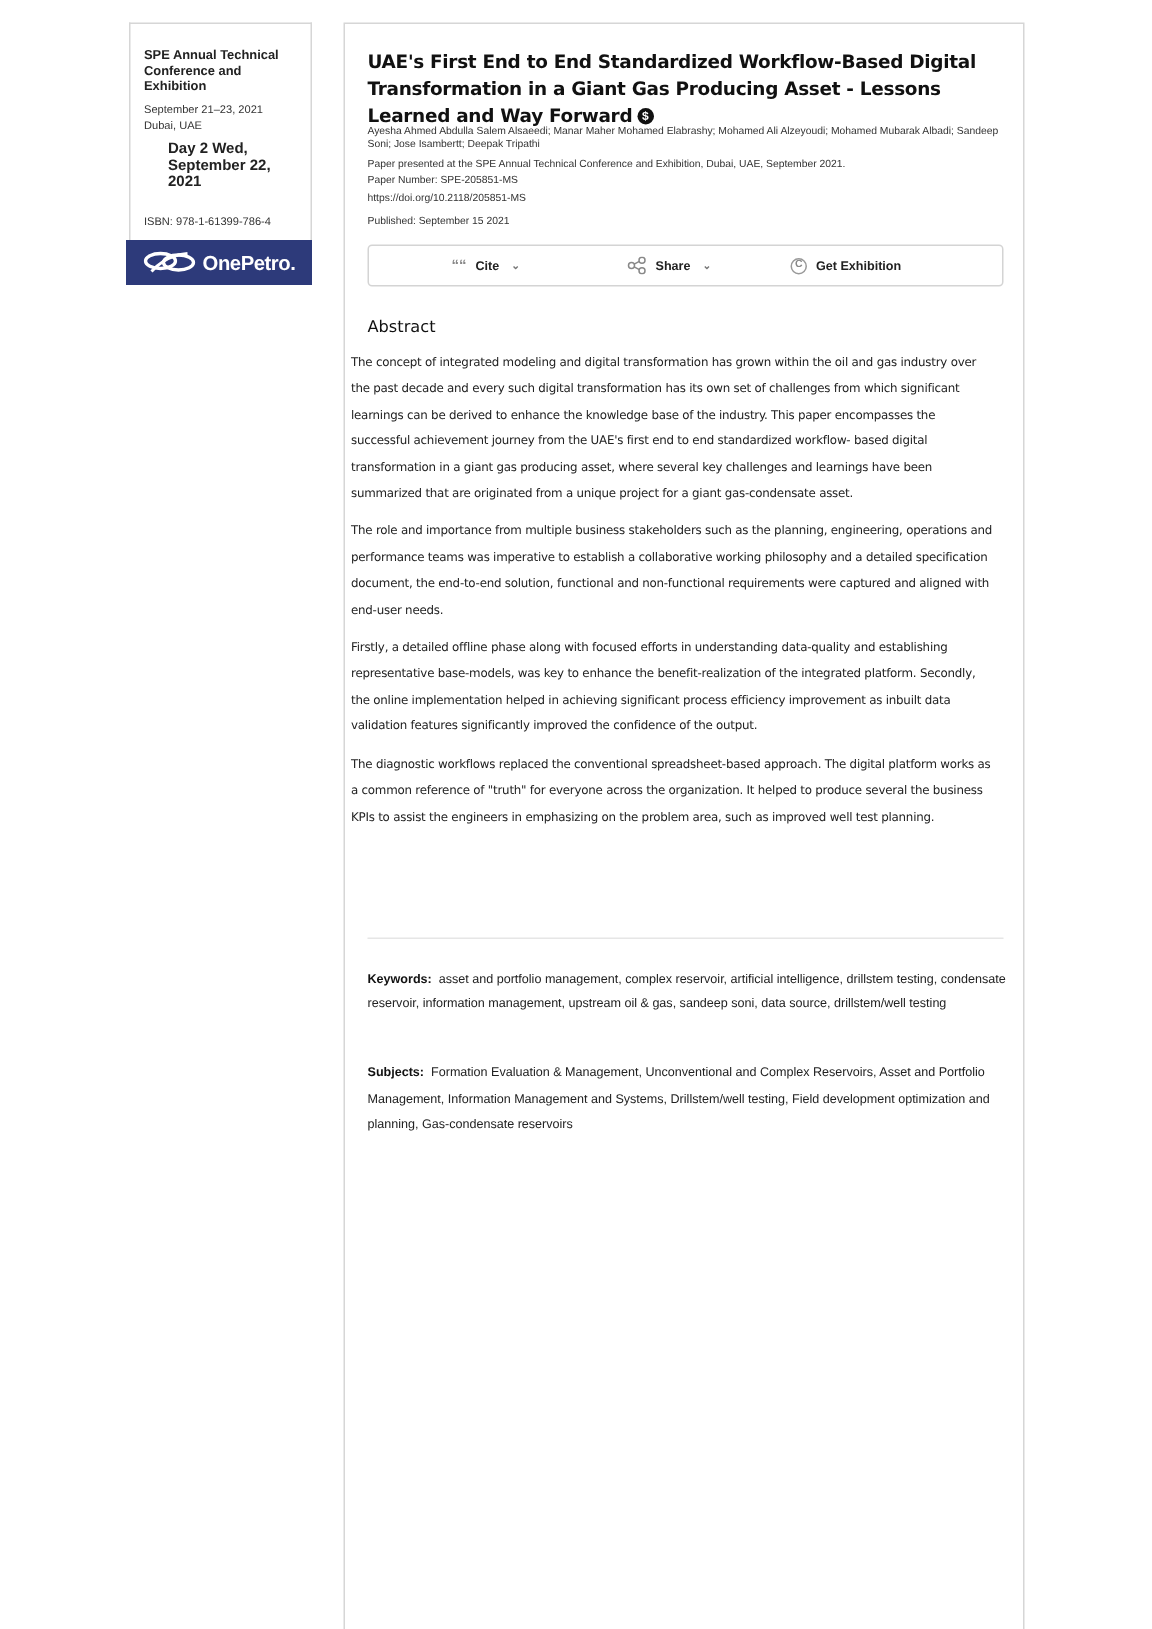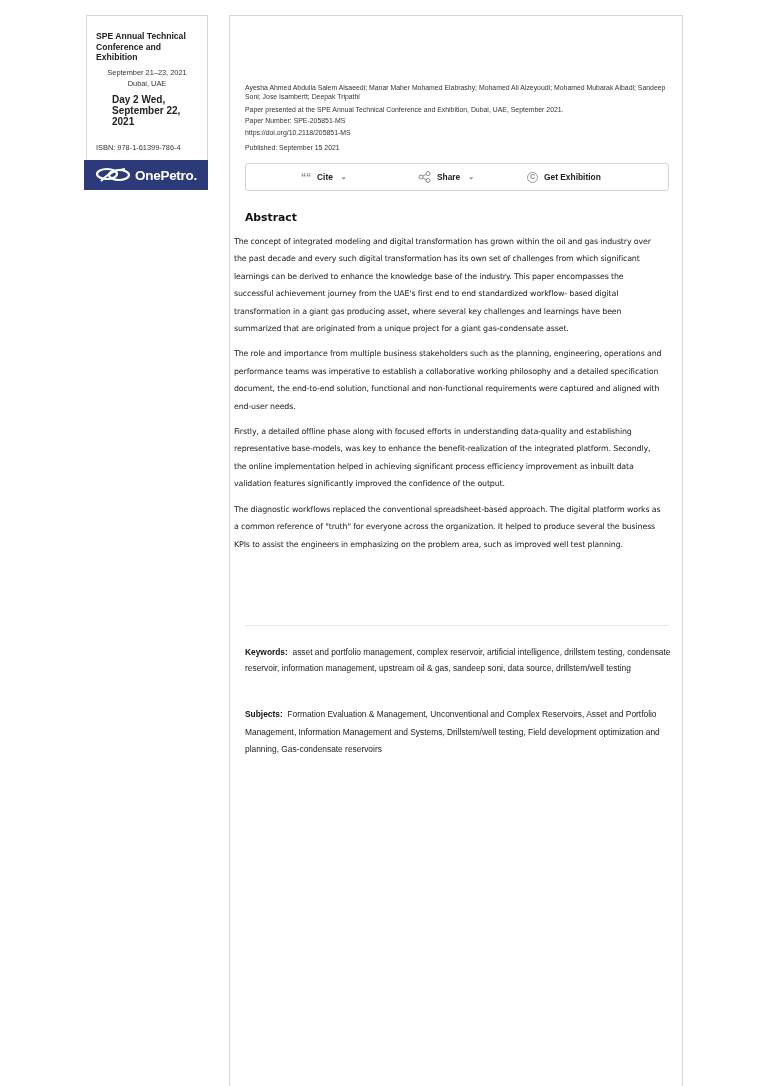--- a/index.html
+++ b/index.html
@@ -1,20 +1,20 @@
 <!DOCTYPE html>
 <html><head>
   <meta charset="utf-8">
   <style>
     html, body { margin: 0; padding: 0; background: #ffffff; }
     body { width: 768px; height: 1086px; position: relative; overflow: hidden; font-family: "Liberation Sans", sans-serif; color: #222; }
 
     .left-panel { position: absolute; left: 86px; top: 15px; width: 122px; height: 145px; border: 1px solid #d6d6d6; border-bottom: none; box-sizing: border-box; padding: 15px 9px 0 9px; }
     .conf-title { font-size: 8.6px; font-weight: bold; line-height: 10.5px; color: #222; }
-    .conf-dates { font-size: 7.4px; line-height: 11px; margin-top: 4px; color: #333; text-align: center; }
+    .conf-dates { font-size: 7.4px; line-height: 11px; margin-top: 4px; color: #333; }
     .conf-day { font-size: 10px; font-weight: bold; line-height: 11px; margin-top: 5px; color: #222; margin-left: 16px; }
     .conf-isbn { font-size: 7.4px; line-height: 11px; margin-top: 15px; color: #333; }
 
     .onepetro-logo { position: absolute; left: 84px; top: 160px; width: 124px; height: 30px; background: #2d3a7a; display: flex; align-items: center; justify-content: center; gap: 4px; }
     .onepetro-logo .mark { width: 36px; height: 18px; }
     .onepetro-logo .brand { color: #fff; font-weight: bold; font-size: 13.5px; letter-spacing: -0.3px; }
 
     .main-panel { position: absolute; left: 229px; top: 15px; width: 454px; height: 1080px; border: 1px solid #d6d6d6; box-sizing: border-box; }
 
     .title { position: absolute; left: 15px; top: 16px; width: 420px; font-family: "DejaVu Sans", sans-serif; font-weight: bold; font-size: 12.3px; line-height: 18px; color: #111; letter-spacing: -0.2px; }
@@ -29,21 +29,21 @@
 
     .toolbar { position: absolute; left: 15px; top: 147px; width: 424px; height: 28px; border: 1px solid #d4d4d4; border-radius: 3px; box-sizing: border-box; }
     .tool-btn { position: absolute; top: 0; height: 26px; display: flex; align-items: center; font-size: 8.4px; font-weight: bold; color: #222; cursor: pointer; }
     .tool-btn .ic { color: #888; margin-right: 6px; font-size: 10px; }
     .tool-btn .chev { color: #777; margin-left: 8px; font-size: 7px; }
     .cite-btn { left: 55px; }
     .share-btn { left: 172px; }
     .perm-btn { left: 281px; }
     .copy-ic { display: inline-block; width: 11px; height: 11px; border-radius: 50%; border: 1.5px solid #999; box-sizing: border-box; font-size: 7px; line-height: 8px; text-align: center; color: #888; margin-right: 6px; font-weight: bold; }
 
-    .abstract-heading { position: absolute; left: 15px; top: 195px; font-family: "DejaVu Sans", sans-serif; font-weight: bold; font-size: 10.8px; color: #111; }
+    .abstract-heading { position: absolute; left: 15px; top: 195px; font-family: "DejaVu Sans", sans-serif; font-weight: normal; font-size: 10.8px; color: #111; }
     .abstract-body { position: absolute; left: 4px; top: 217px; width: 428px; font-family: "DejaVu Sans", sans-serif; font-size: 7.9px; line-height: 17.4px; color: #222; letter-spacing: -0.15px; }
     .abstract-body p { margin: 0 0 8px 0; }
 
     .divider { position: absolute; left: 15px; top: 609px; width: 424px; height: 1px; background: #e6e6e6; }
 
     .kw { position: absolute; left: 15px; width: 428px; font-size: 8.4px; line-height: 15.5px; color: #222; }
     .kw b { color: #111; }
     .keywords { top: 629px; }
     .subjects { top: 690px; line-height: 17.5px; }
   </style>
@@ -63,20 +63,23 @@
 <div class="onepetro-logo">
   <svg class="mark" viewBox="0 0 36 18">
     <ellipse cx="12" cy="8" rx="10" ry="5" fill="none" stroke="#fff" stroke-width="2.2"></ellipse>
     <ellipse cx="24" cy="9" rx="10" ry="5" fill="none" stroke="#fff" stroke-width="2.2"></ellipse>
     <path d="M6 15 Q16 4 30 3" fill="none" stroke="#fff" stroke-width="2"></path>
   </svg>
   <span class="brand">OnePetro.</span>
 </div>
 
 <div class="main-panel">
+  <div class="title">
+    <span>UAE's First End to End Standardized Workflow-Based Digital Transformation in a Giant Gas Producing Asset - Lessons Learned and Way Forward</span><span class="dollar-icon">$</span>
+  </div>
 
   <div class="meta authors">Ayesha Ahmed Abdulla Salem Alsaeedi; Manar Maher Mohamed Elabrashy; Mohamed Ali Alzeyoudi; Mohamed Mubarak Albadi; Sandeep Soni; Jose Isambertt; Deepak Tripathi</div>
   <div class="meta presented">Paper presented at the SPE Annual Technical Conference and Exhibition, Dubai, UAE, September 2021.</div>
   <div class="meta paper-number">Paper Number: SPE-205851-MS</div>
   <div class="meta doi">https://doi.org/10.2118/205851-MS</div>
   <div class="meta published">Published: September 15 2021</div>
 
   <div class="toolbar">
     <div class="tool-btn cite-btn">
       <span class="ic">““</span>

